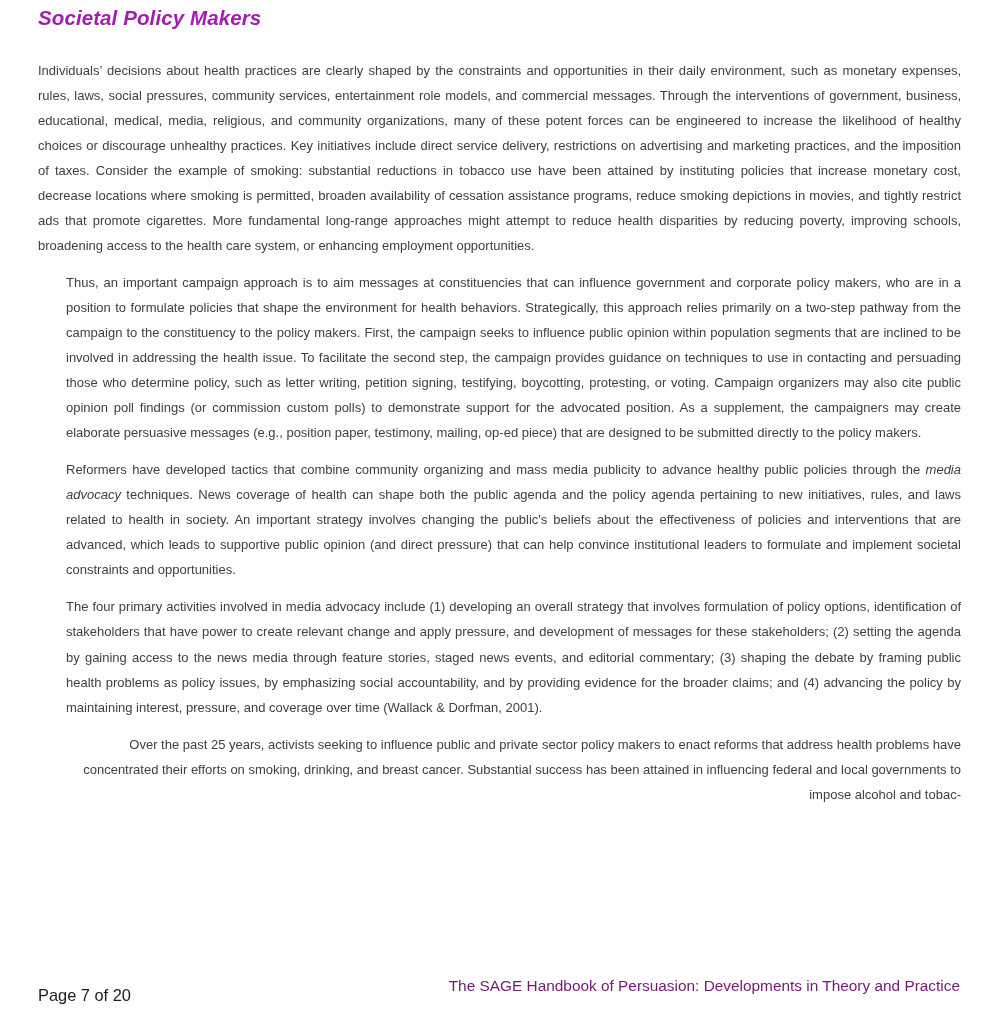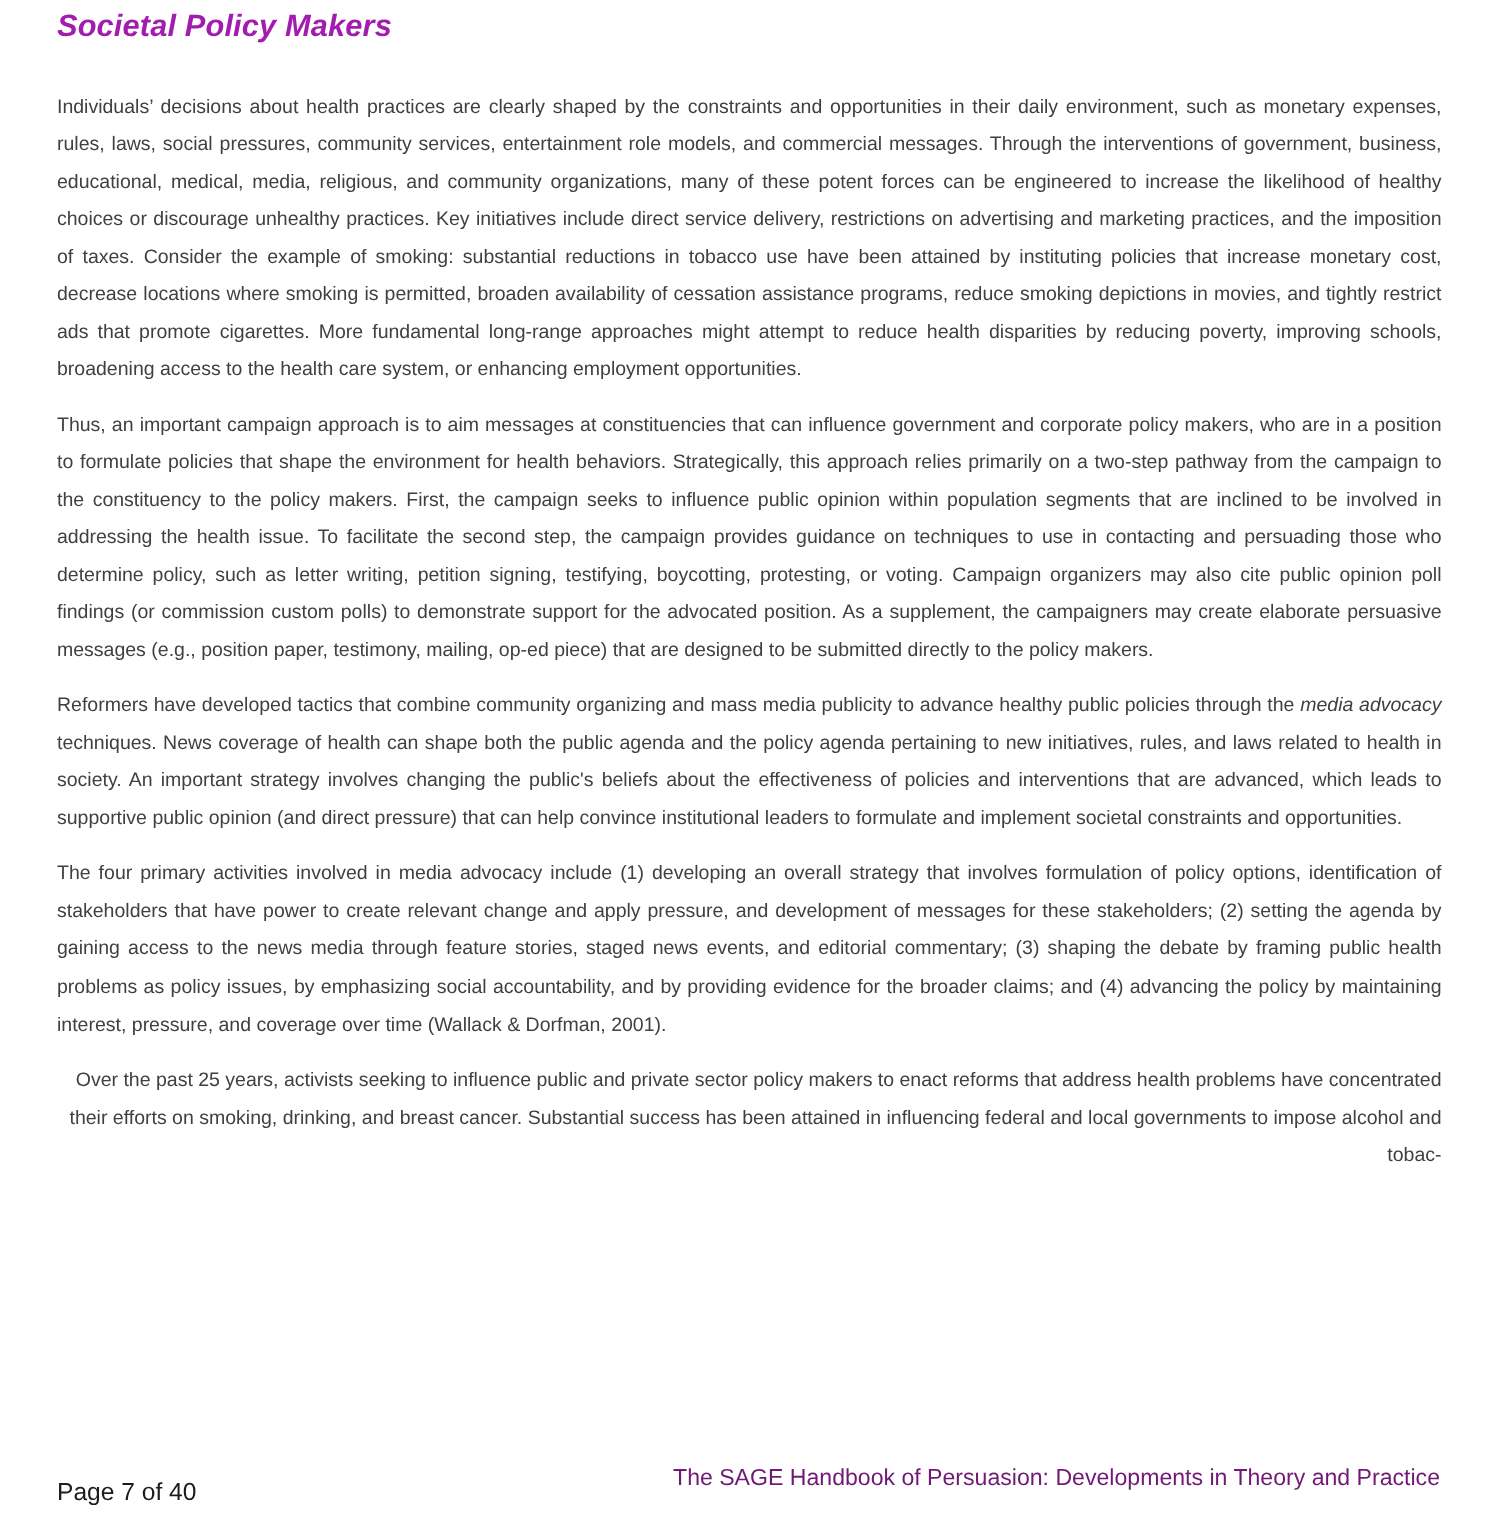--- a/index.html
+++ b/index.html
@@ -49,20 +49,21 @@
     margin: 0;
     color: #404040;
     hyphens: none;
     -webkit-hyphens: none;
   }
   p.para.first {
     margin-top: 37px;
   }
   p.para + p.para {
     margin-top: 12px;
+    margin-left: 28px;
   }
   p.para.last {
     text-align: right;
   }
   em.it {
     font-style: italic;
   }
   .footer {
     position: absolute;
     left: 0;
@@ -104,17 +105,17 @@
 
     <p class="para">Reformers have developed tactics that combine community organizing and mass media publicity to advance healthy public policies through the <em class="it">media advocacy</em> techniques. News coverage of health can shape both the public agenda and the policy agenda pertaining to new initiatives, rules, and laws related to health in society. An important strategy involves changing the public's beliefs about the effectiveness of policies and interventions that are advanced, which leads to supportive public opinion (and direct pressure) that can help convince institutional leaders to formulate and implement societal constraints and opportunities.</p>
 
     <p class="para">The four primary activities involved in media advocacy include (1) developing an overall strategy that involves formulation of policy options, identification of stakeholders that have power to create relevant change and apply pressure, and development of messages for these stakeholders; (2) setting the agenda by gaining access to the news media through feature stories, staged news events, and editorial commentary; (3) shaping the debate by framing public health problems as policy issues, by emphasizing social accountability, and by providing evidence for the broader claims; and (4) advancing the policy by maintaining interest, pressure, and coverage over time (Wallack &amp; Dorfman, 2001).</p>
 
     <p class="para last">Over the past 25 years, activists seeking to influence public and private sector policy makers to enact reforms that address health problems have concentrated their efforts on smoking, drinking, and breast cancer. Substantial success has been attained in influencing federal and local governments to impose alcohol and tobac-</p>
 
   </div>
 
   <div class="footer">
-    <div class="footer-page">Page 7 of 40</div>
+    <div class="footer-page">Page 7 of 20</div>
     <div class="footer-book">The SAGE Handbook of Persuasion: Developments in Theory and Practice</div>
   </div>
 
 </div>
 
 </body></html>

